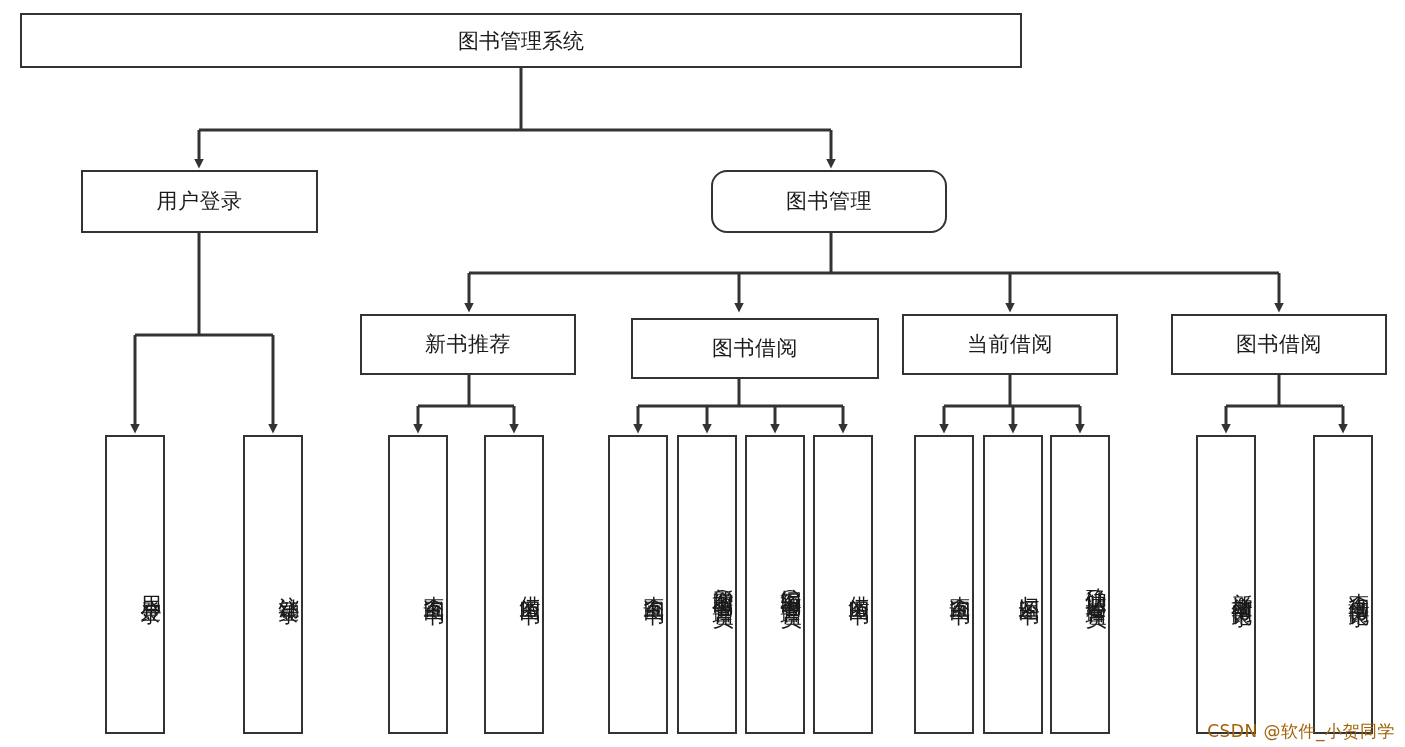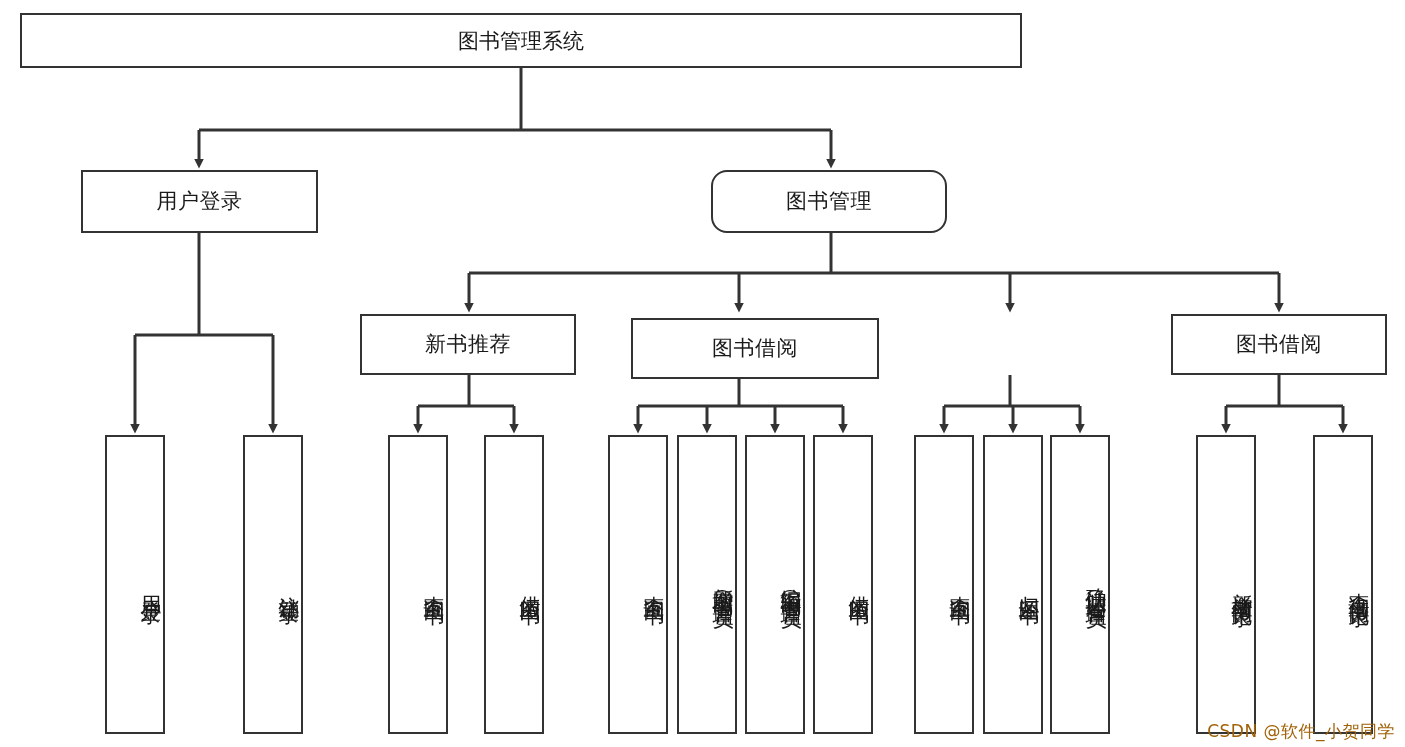--- a/index.html
+++ b/index.html
@@ -138,20 +138,23 @@
   <div class="node h" style="left:711px; top:170px; width:236px; height:63px;border-radius:16px;">
     <span>图书管理</span>
   </div>
 
   <div class="node h" style="left:360px; top:314px; width:216px; height:61px;">
     <span>新书推荐</span>
   </div>
   <div class="node h" style="left:631px; top:318px; width:248px; height:61px;">
     <span>图书借阅</span>
   </div>
+  <div class="node h" style="left:902px; top:314px; width:216px; height:61px;">
+    <span>当前借阅</span>
+  </div>
   <div class="node h" style="left:1171px; top:314px; width:216px; height:61px;">
     <span>图书借阅</span>
   </div>
 
   <div class="node v" style="left:105px; top:435px; width:60px; height:299px;">
     <span>用户登录</span>
   </div>
   <div class="node v" style="left:243px; top:435px; width:60px; height:299px;">
     <span>注销登录</span>
   </div>

